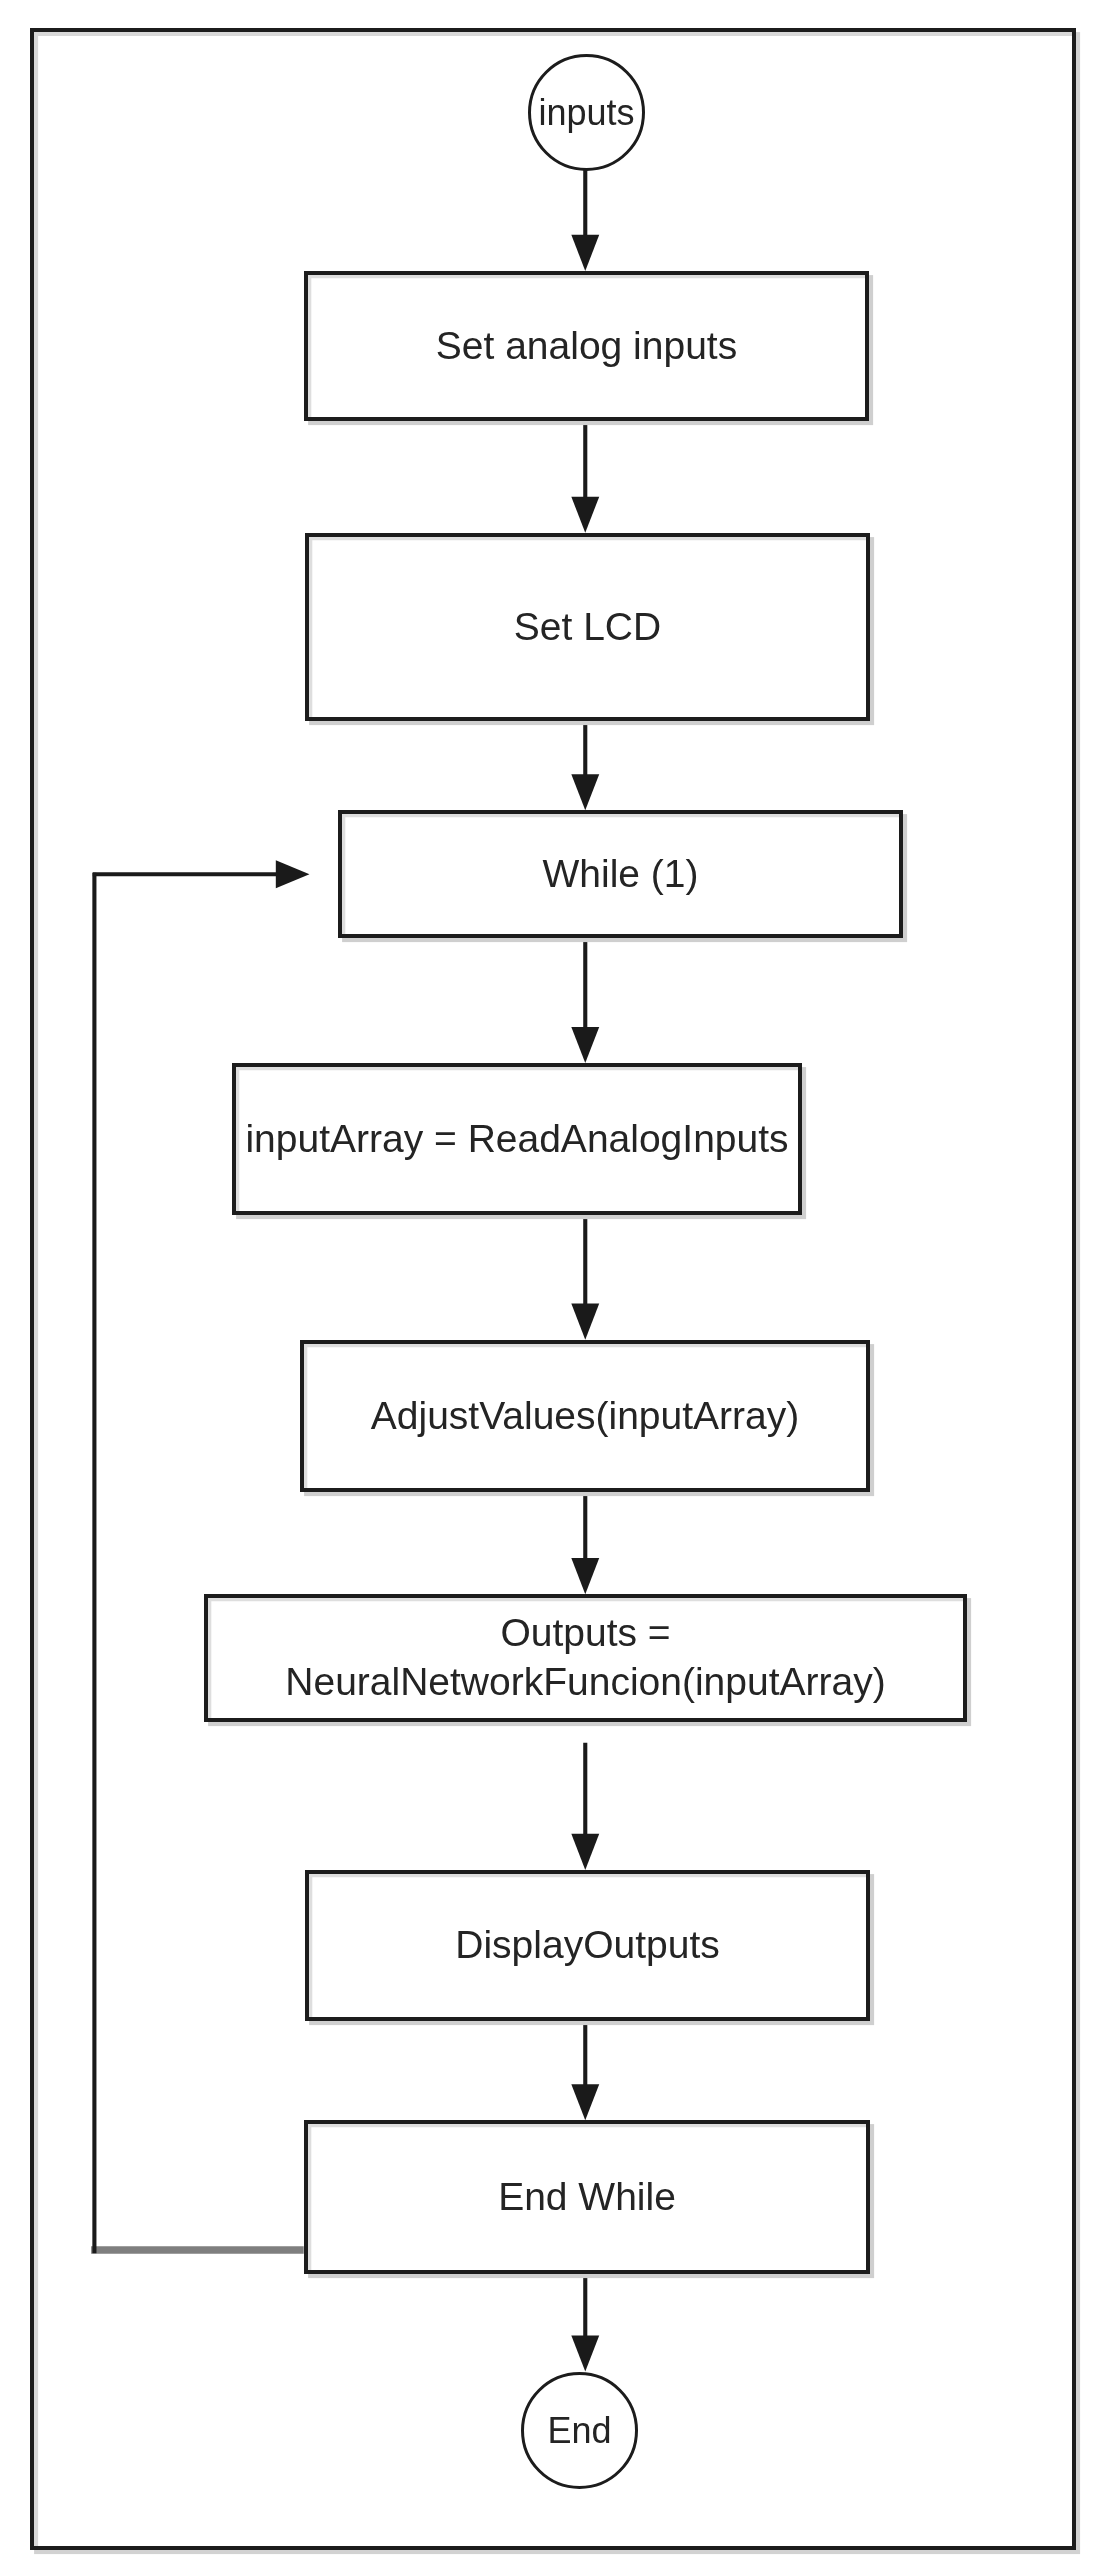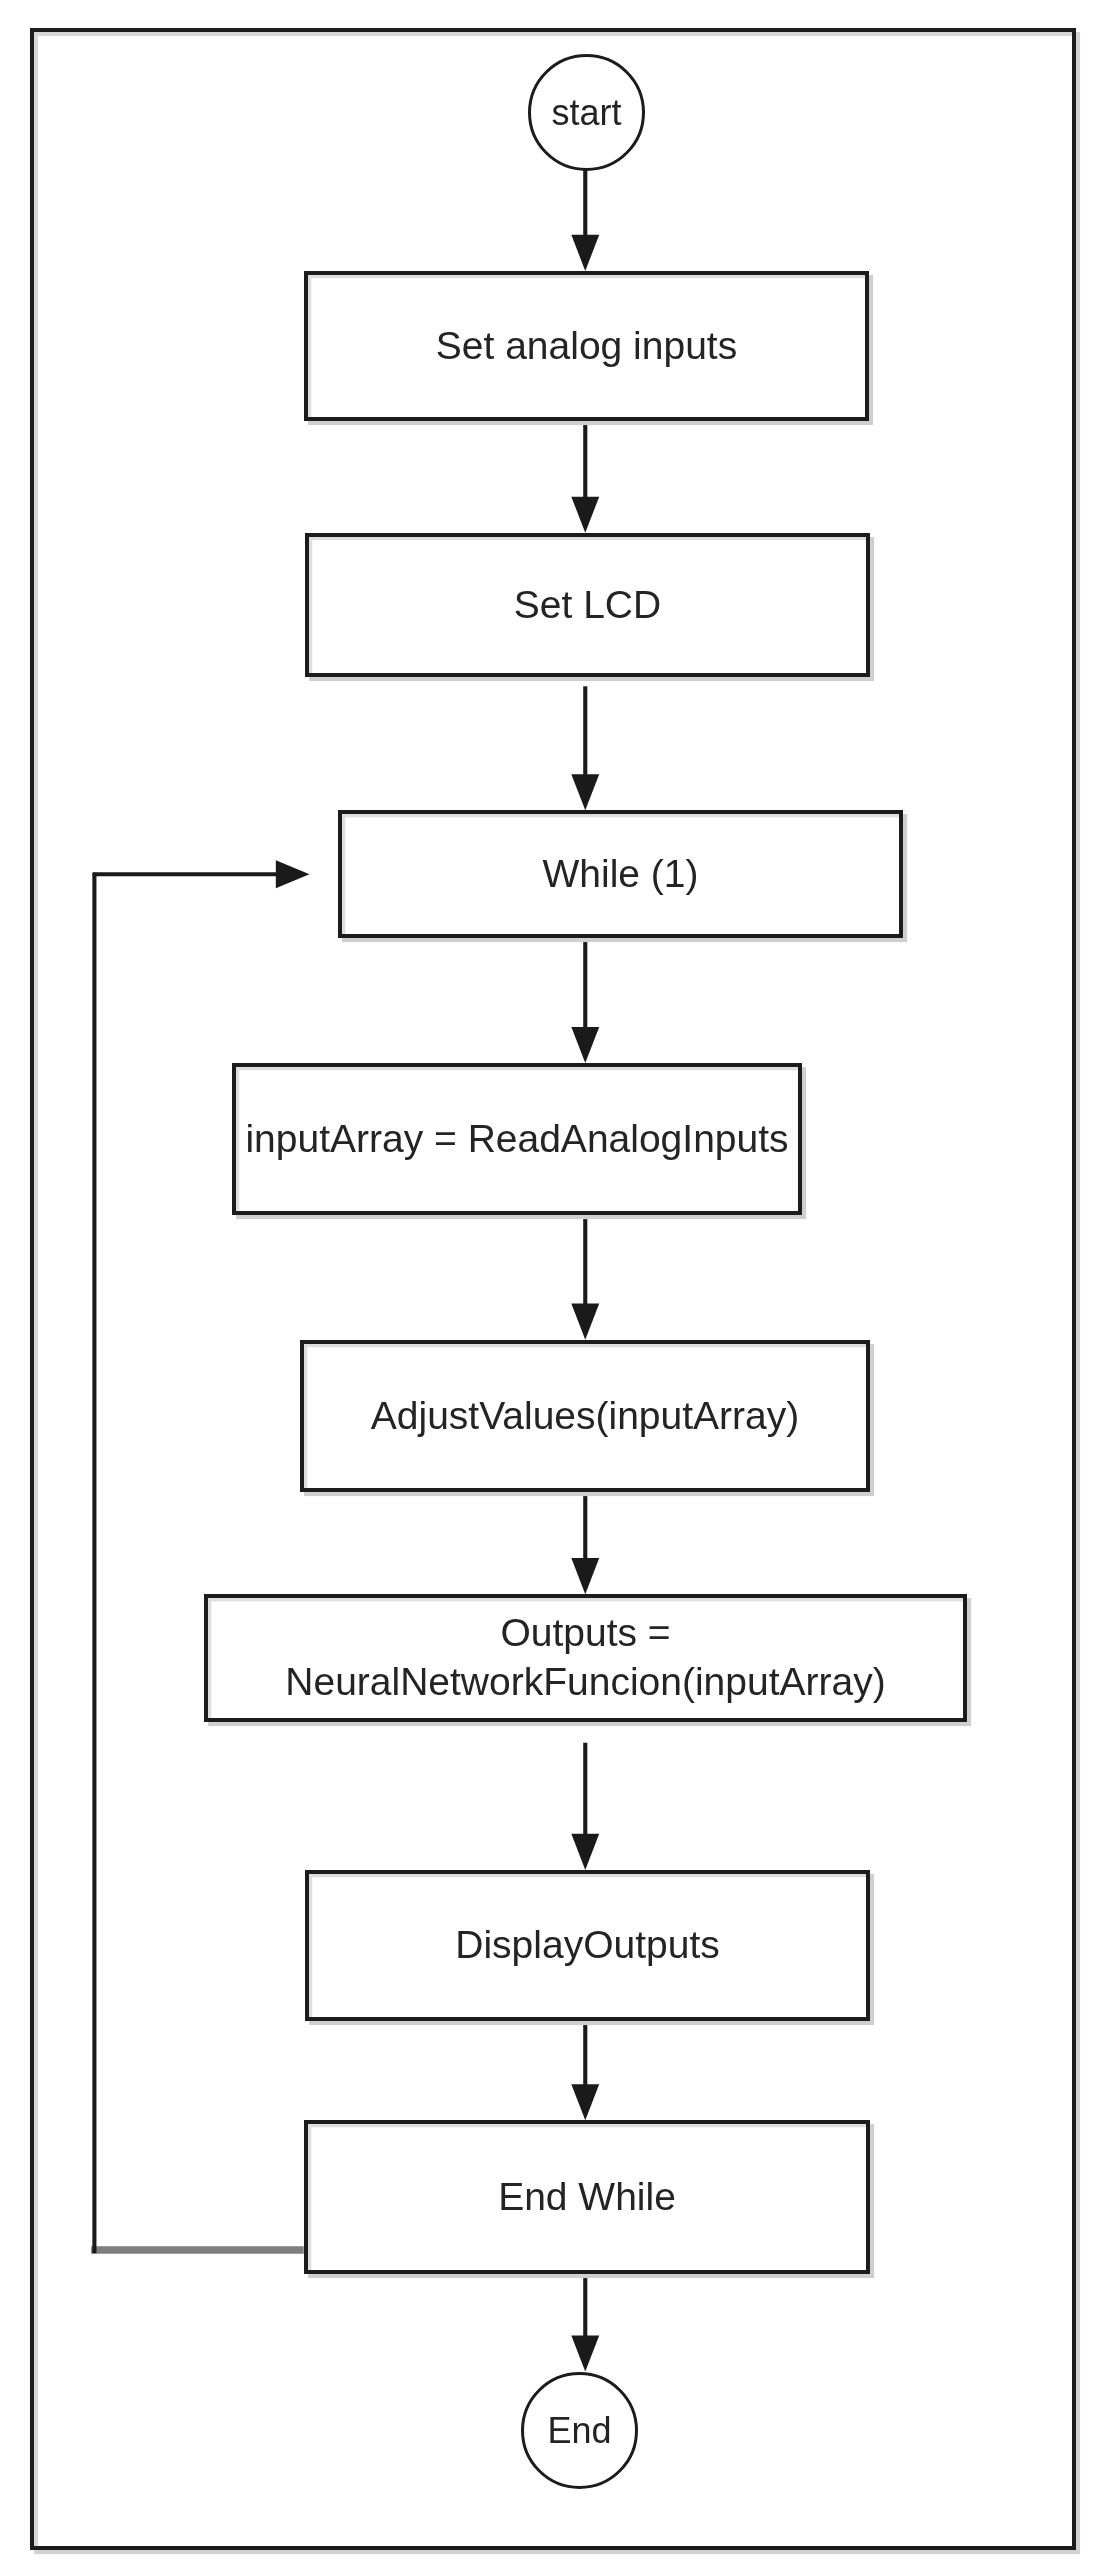--- a/index.html
+++ b/index.html
@@ -52,21 +52,21 @@
     white-space: pre-line;
     padding: 0 8.2px;
   }
   .terminator {
     border: 3.3px solid #1c1c1c;
     border-radius: 50%;
     font-size: 36px;
   }
   
   #node-set-analog-inputs { left: 304px;  top: 271px;  width: 565px; height: 150px; }
-  #node-set-lcd           { left: 305px;  top: 533px;  width: 565px; height: 144px; }
+  #node-set-lcd           { left: 305px;  top: 533px;  width: 565px; height: 188px; }
   #node-while             { left: 309px;  top: 810px;  width: 565px; height: 128px; margin-left: 29px; }
   #node-read-analog       { left: 232px;  top: 1063px; width: 570px; height: 152px; }
   #node-adjust-values     { left: 300px;  top: 1340px; width: 570px; height: 152px; }
   #node-neural-network    { left: 204px;  top: 1594px; width: 763px; height: 128px; }
   #node-display-outputs   { left: 305px;  top: 1870px; width: 565px; height: 151px; justify-content: center; }
   #node-end-while         { left: 304px;  top: 2120px; width: 566px; height: 154px; justify-content: center; }
   #node-start             { left: 528px;  top: 54px;   width: 117px; height: 117px; }
   #node-end               { left: 521px;  top: 2372px; width: 117px; height: 117px; }
 </style>
 </head>
@@ -117,21 +117,21 @@
 
     <g>
       <line x1="370" y1="2741" x2="111" y2="2741" stroke="#7f7f7f" stroke-width="9"></line>
       <line x1="115" y1="2745" x2="115" y2="1063" stroke="#1a1a1a" stroke-width="5"></line>
       <line x1="113" y1="1065" x2="340" y2="1065" stroke="#1a1a1a" stroke-width="5"></line>
       <polygon points="336,1048 336,1082 377,1065" fill="#1a1a1a"></polygon>
     </g>
   </svg>
 
   <div class="node terminator" id="node-start">
-    <span class="label">start</span>
+    <span class="label">inputs</span>
   </div>
   <div class="node terminator" id="node-end">
     <span class="label">End</span>
   </div>
 
   <div class="node process" id="node-set-analog-inputs">
     <span class="label">Set analog inputs</span>
   </div>
   <div class="node process" id="node-set-lcd">
     <span class="label">Set LCD</span>

